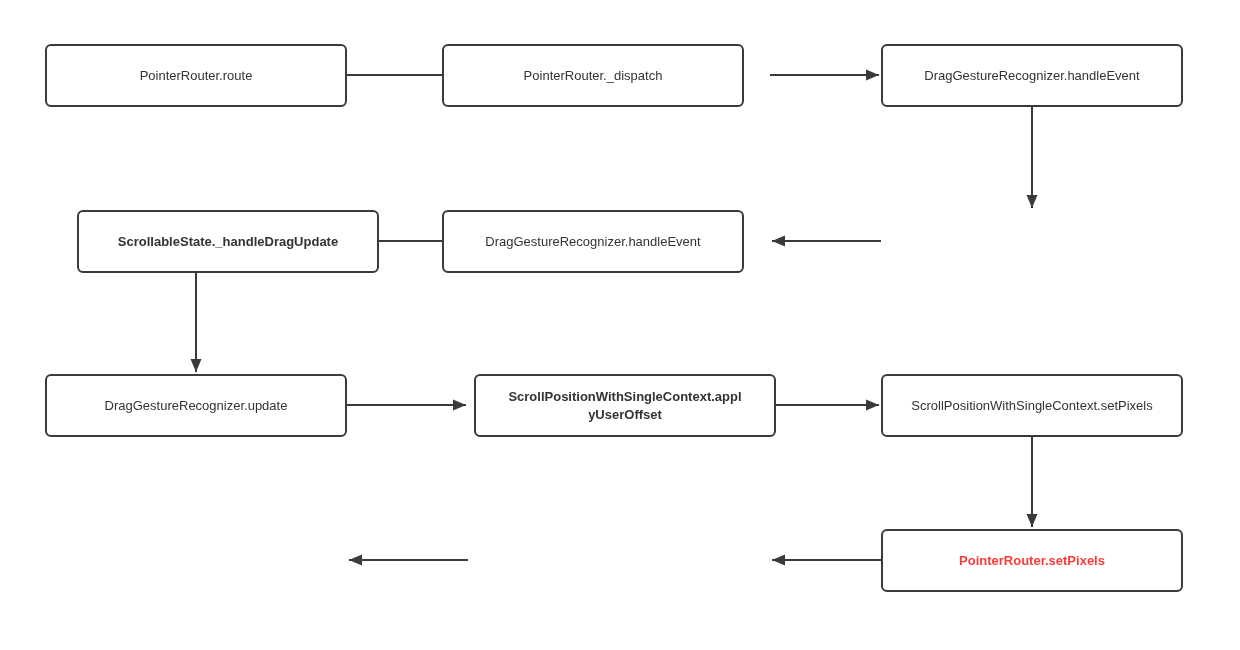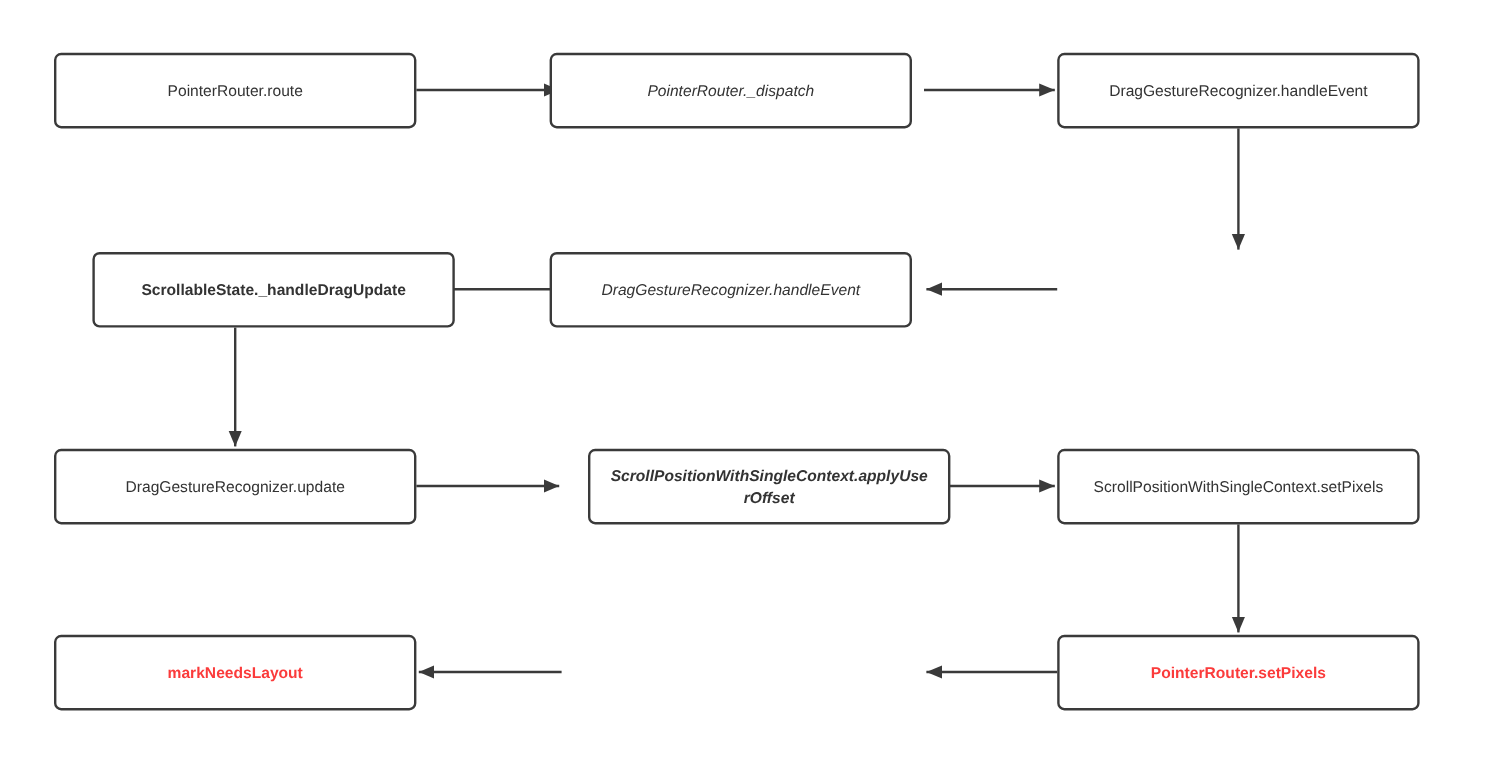--- a/index.html
+++ b/index.html
@@ -24,24 +24,24 @@
     background: #ffffff;
     border: 2px solid #3a3a3a;
     border-radius: 6px;
     display: flex;
     align-items: center;
     justify-content: center;
     text-align: center;
     font-size: 13px;
     line-height: 1.35;
     color: #333333;
-    padding: 4px 16px;
+    padding: 4px 32px;
   }
   .c1 { left: 45px; }
-  .c2 { left: 458px; font-style: italic; }
+  .c2 { left: 442px; }
   .c3 { left: 881px; }
   .r1 { top: 44px; }
   .r2 { top: 210px; }
   .r3 { top: 374px; }
   .r4 { top: 529px; }
   .bold { font-weight: bold; margin-left: 32px; }
   .red  { color: #fb3b3b; font-weight: bold; }
   .wrap { overflow-wrap: anywhere; word-break: break-word; }
 </style>
 </head>
@@ -95,20 +95,17 @@
   <div class="node r3 c1">
     <span>DragGestureRecognizer.update</span>
   </div>
   <div class="node r3 c2 bold wrap">
     <span>ScrollPositionWithSingleContext.applyUserOffset</span>
   </div>
   <div class="node r3 c3">
     <span>ScrollPositionWithSingleContext.setPixels</span>
   </div>
 
-  <div class="node r4 c1 red">
-    <span>markNeedsLayout</span>
-  </div>
   <div class="node r4 c3 red">
     <span>PointerRouter.setPixels</span>
   </div>
 
 </div>
 
 </body></html>

